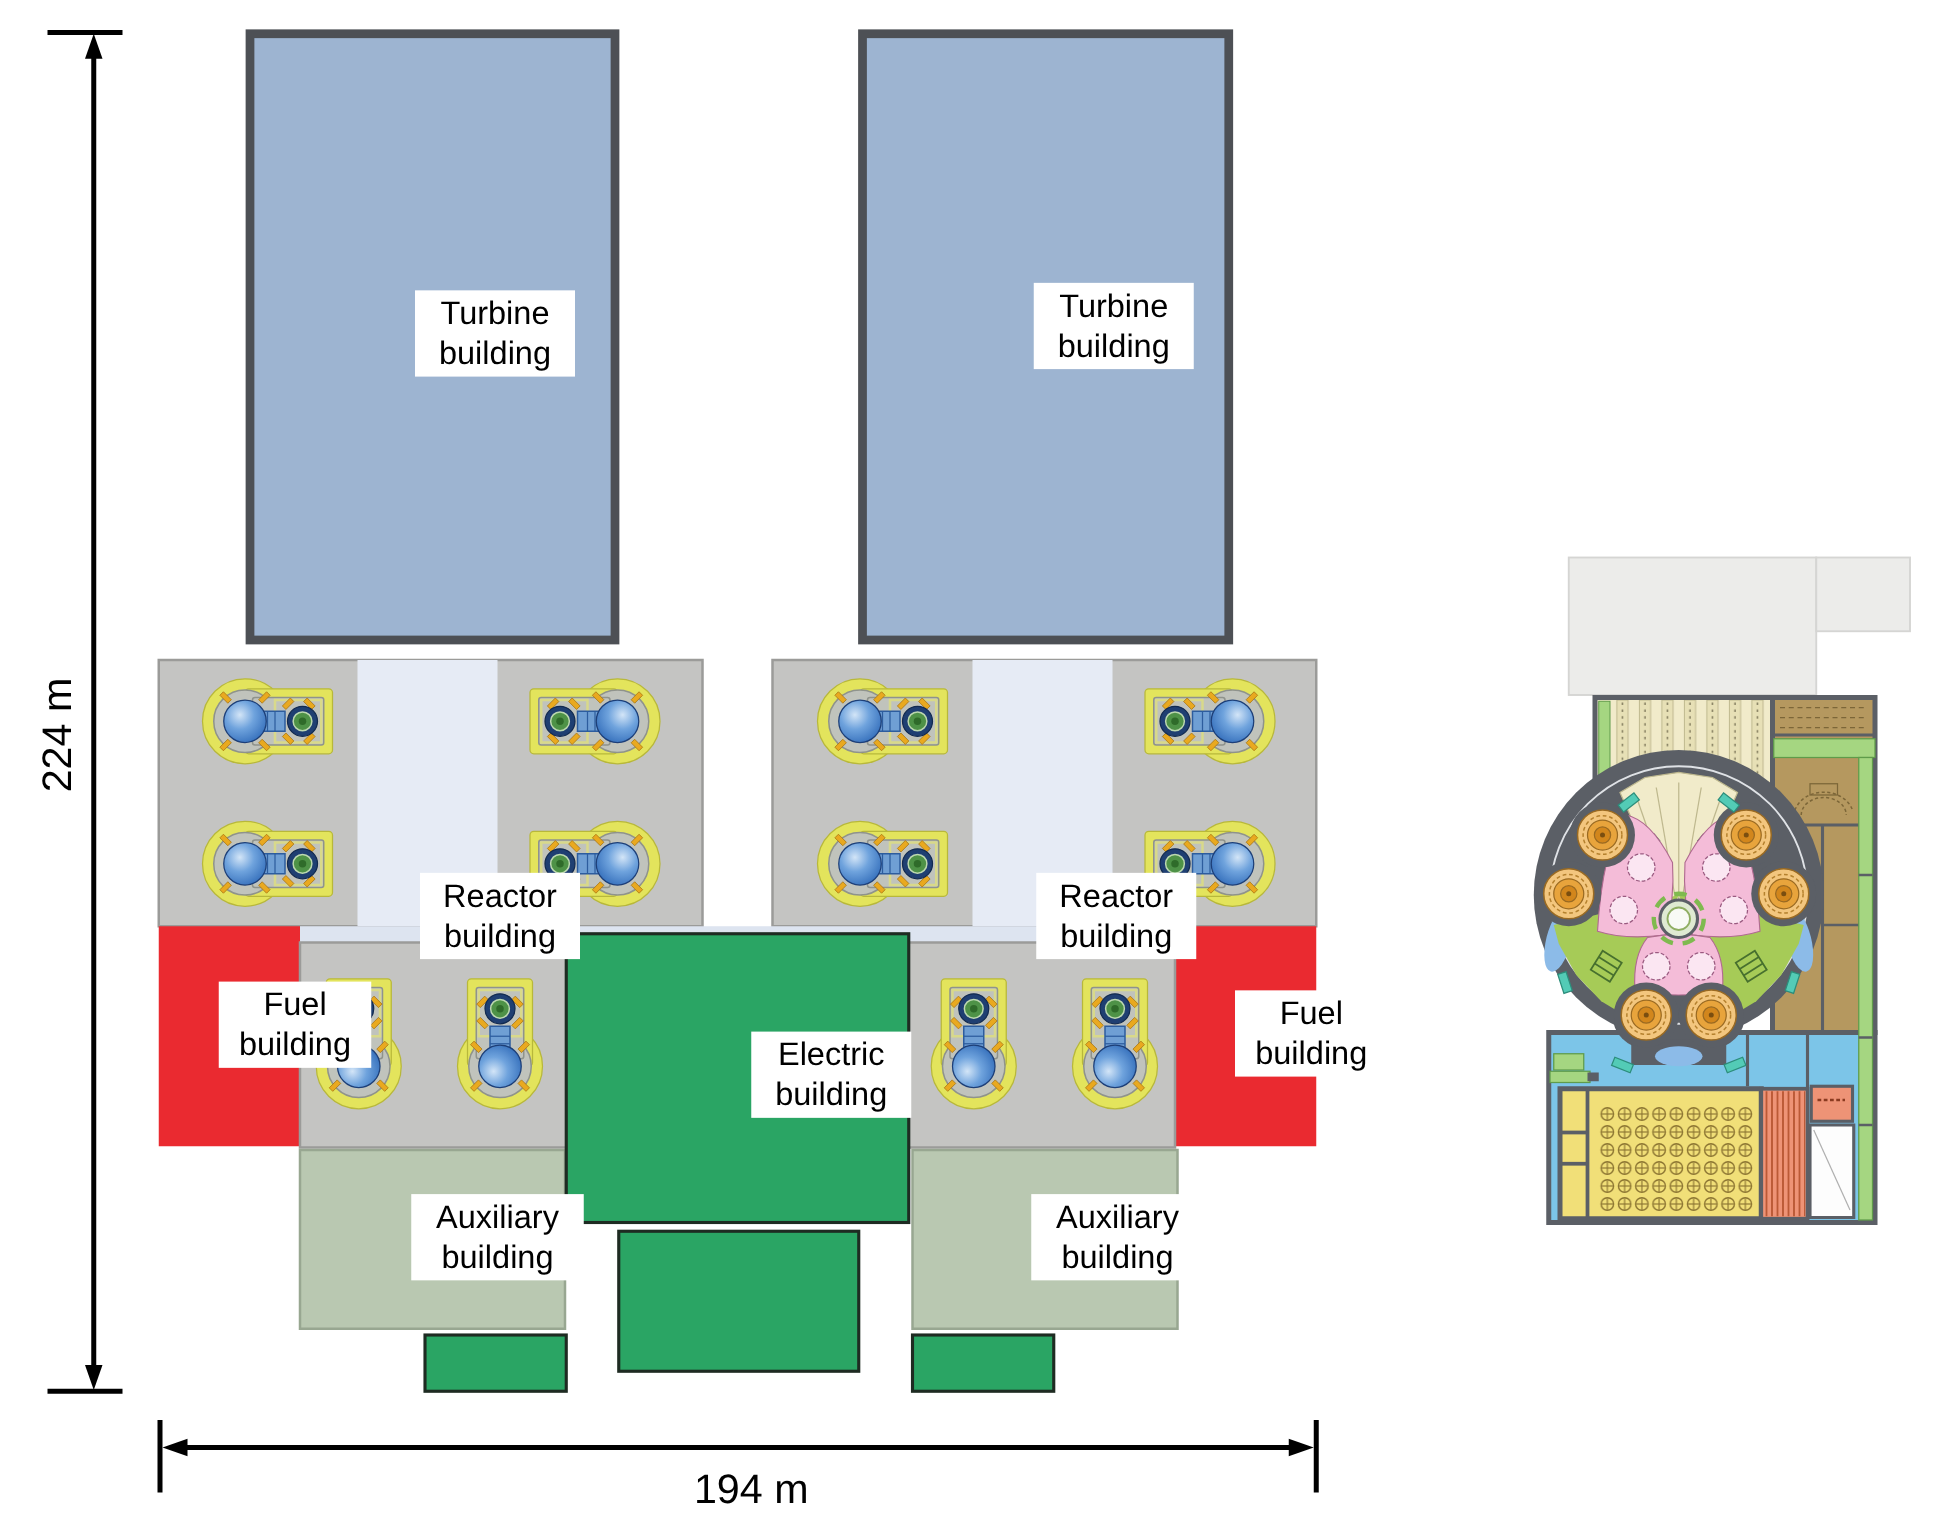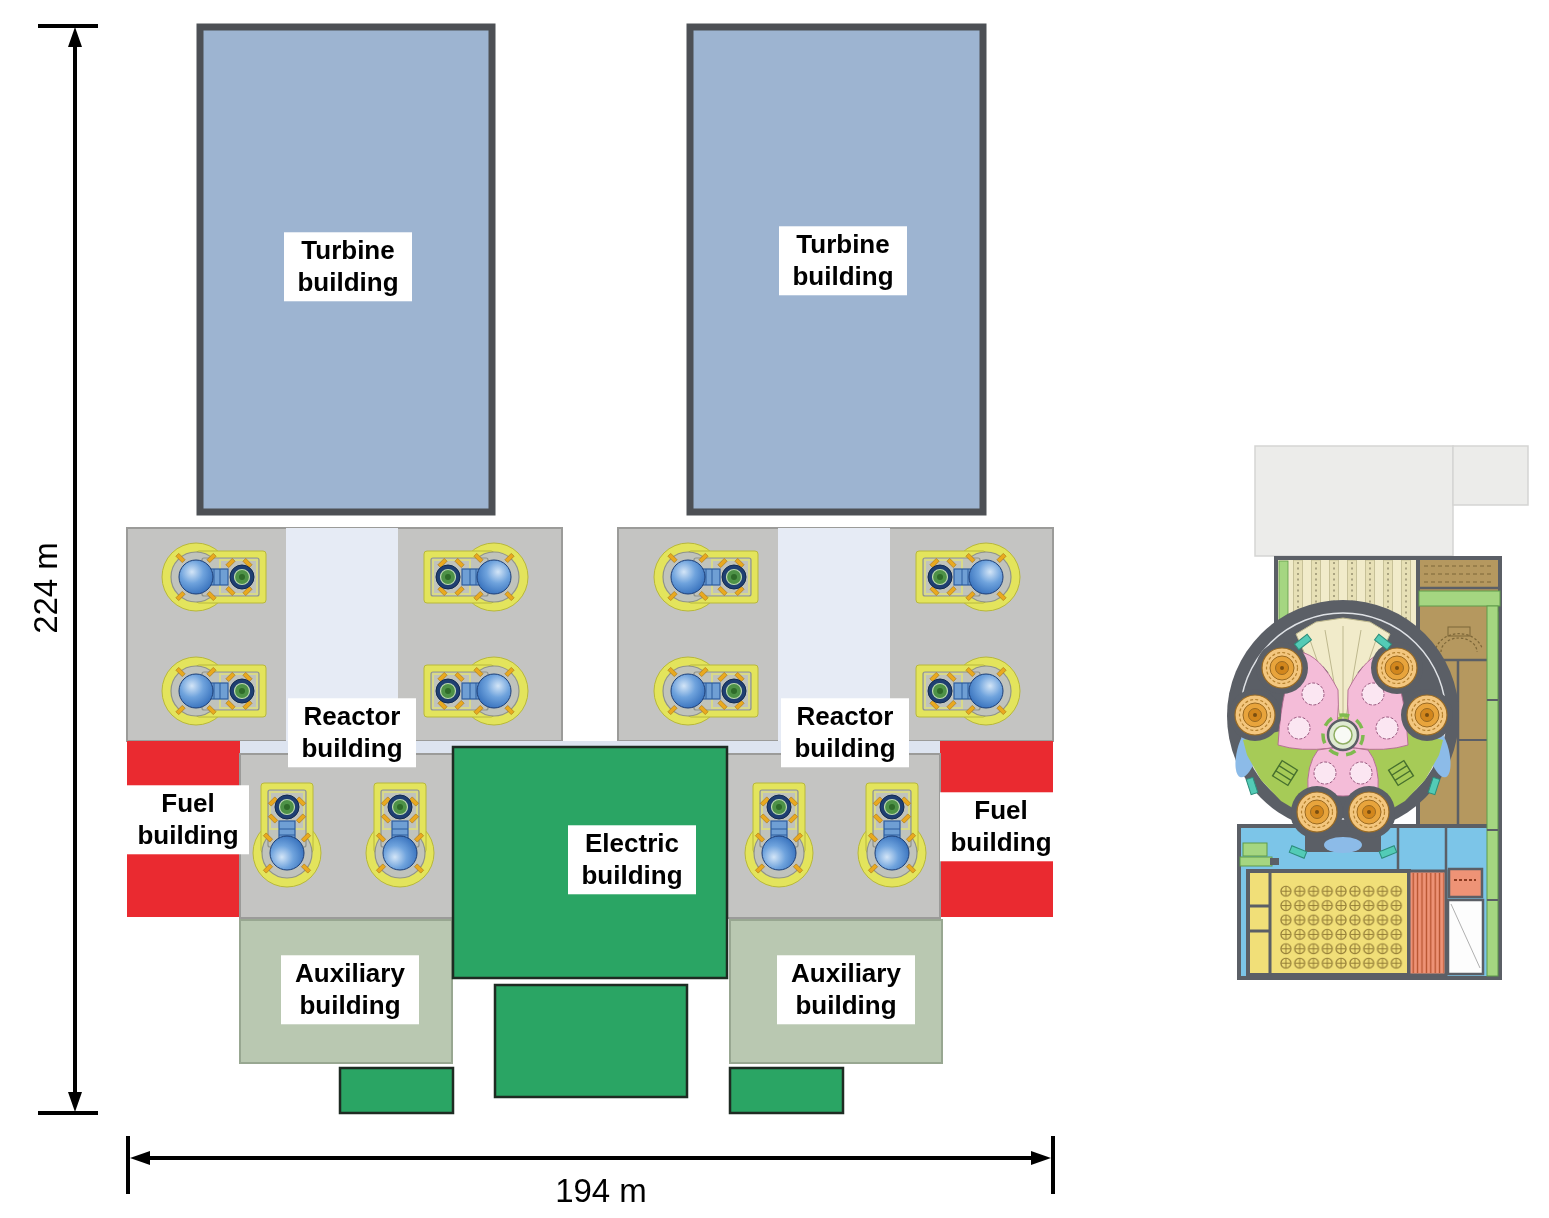--- a/index.html
+++ b/index.html
@@ -3,22 +3,22 @@
 <meta charset="utf-8">
 <style>
   html,body{margin:0;padding:0;background:#ffffff;}
   .canvas{
     position:relative;width:1549px;height:1218px;background:#ffffff;
     font-family:"Liberation Sans",sans-serif;overflow:hidden;
   }
   .canvas > svg{position:absolute;left:0;top:0;}
   .bldg-label{
     position:absolute;transform:translate(-50%,-50%);
-    background:#ffffff;color:#000;font-weight:bold;font-size:26px;
-    line-height:1.22;text-align:center;padding:3px 5px;
+    background:#ffffff;color:#000;font-weight:normal;font-size:26px;
+    line-height:1.22;text-align:center;padding:3px 5px;margin-left:48px;
   }
   .dim-label{
     position:absolute;transform:translate(-50%,-50%);
     color:#000;font-size:33px;font-weight:normal;white-space:nowrap;
   }
   .dim-label.vert{transform:translate(-50%,-50%) rotate(-90deg);}
 </style>
 </head>
 <body>
 
@@ -271,20 +271,20 @@
     </g>
   </g>
 </svg>
 
 <div class="bldg-label" style="left:348px;top:267px;width:118px;">Turbine building</div>
 <div class="bldg-label" style="left:843px;top:261px;width:118px;">Turbine building</div>
 <div class="bldg-label" style="left:352px;top:733px;width:118px;">Reactor building</div>
 <div class="bldg-label" style="left:845px;top:733px;width:118px;">Reactor building</div>
 <div class="bldg-label" style="left:188px;top:820px;width:112px;">Fuel building</div>
 <div class="bldg-label" style="left:1001px;top:827px;width:112px;">Fuel building</div>
-<div class="bldg-label" style="left:632px;top:860px;width:118px;">Electric building</div>
+<div class="bldg-label" style="left:617px;top:860px;width:118px;">Electric building</div>
 <div class="bldg-label" style="left:350px;top:990px;width:128px;">Auxiliary building</div>
 <div class="bldg-label" style="left:846px;top:990px;width:128px;">Auxiliary building</div>
 
 <div class="dim-label vert" style="left:46px;top:588px;">224 m</div>
 <div class="dim-label" style="left:601px;top:1191px;">194 m</div>
 
 </div>
 
 </body></html>

